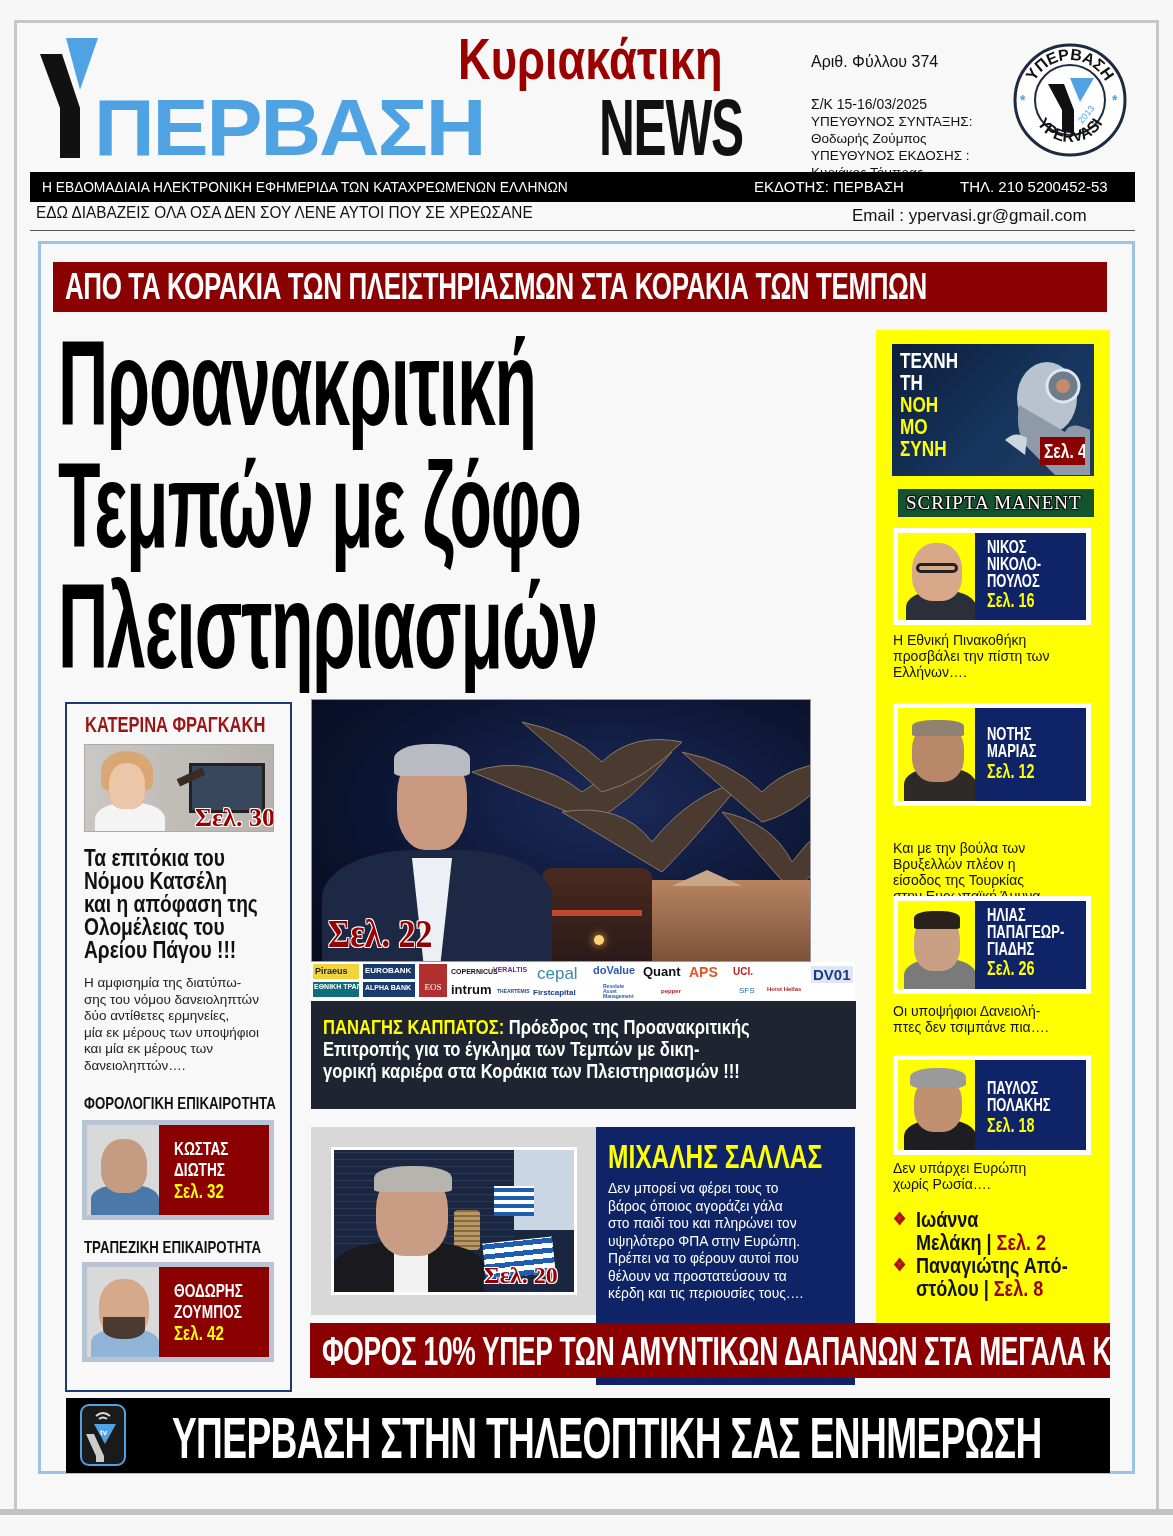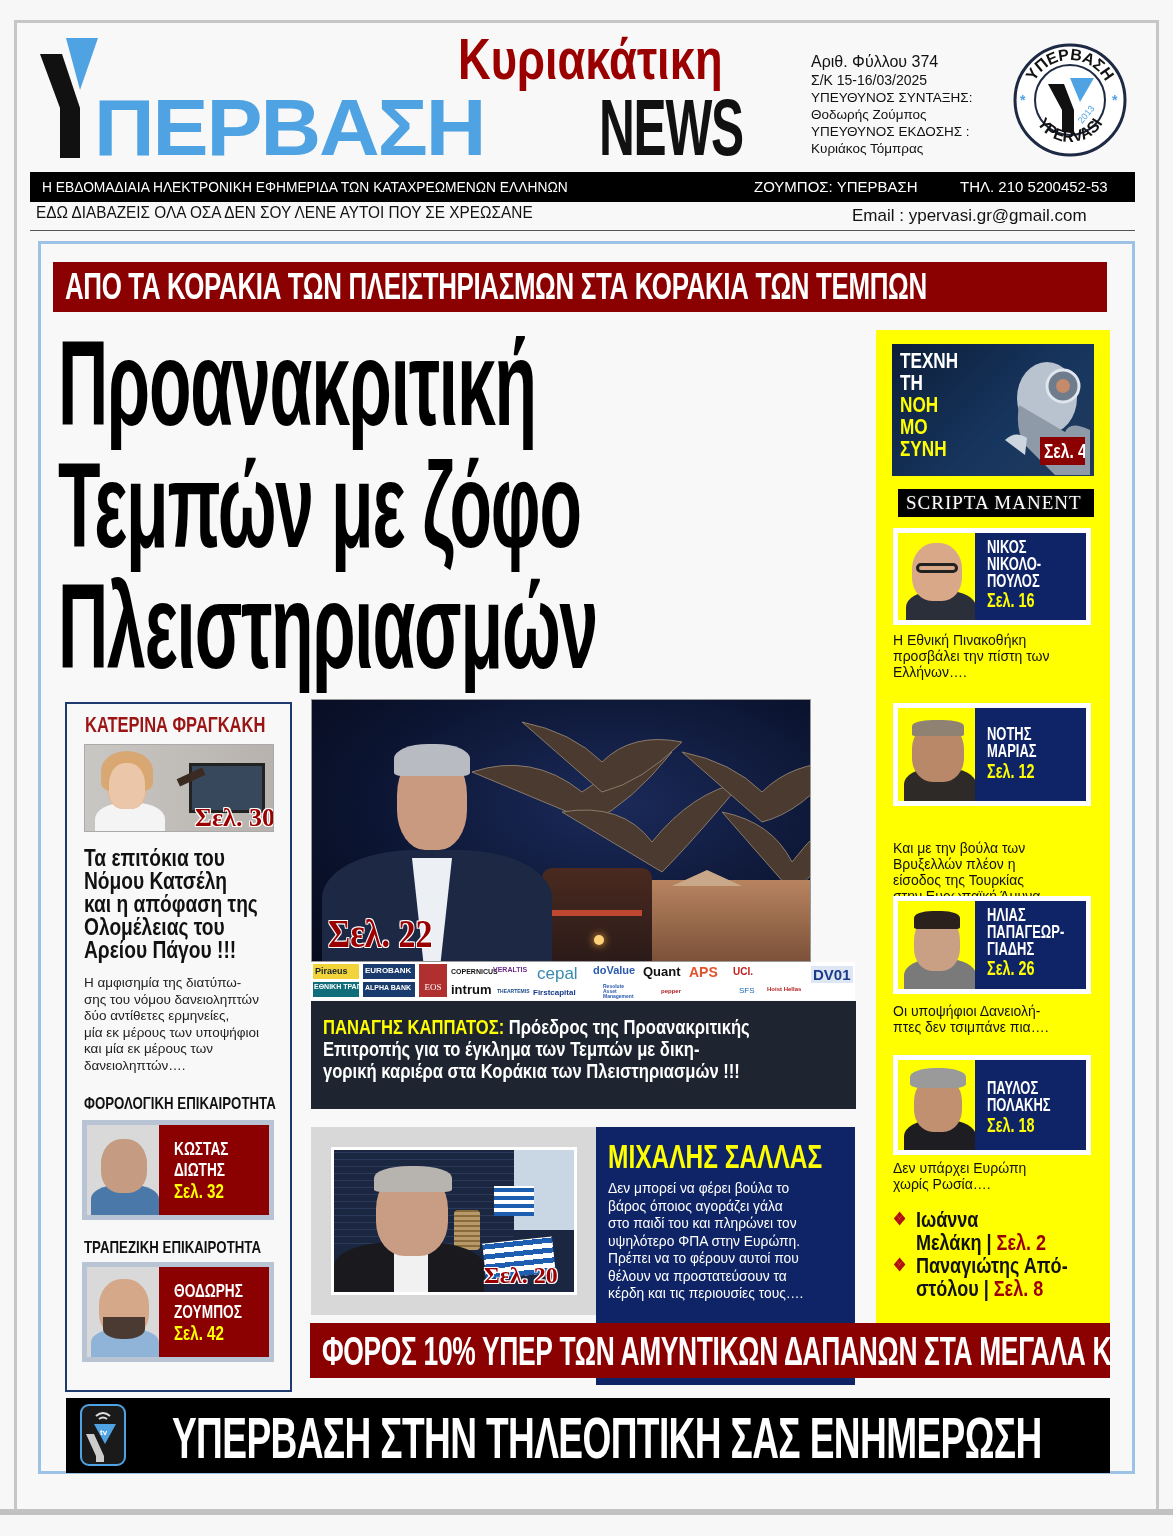--- a/index.html
+++ b/index.html
@@ -8,21 +8,21 @@
   .page-frame { position: absolute; left: 14px; top: 20px; width: 1145px; height: 1495px; border: 3px solid #c6c6c6; background: #f8f8f8; }
   .abs { position: absolute; }
 
   
   .logo-y { left: 40px; top: 38px; width: 58px; height: 120px; }
   .logo-word { left: 94px; top: 88px; font-size: 80px; font-weight: bold; color: #4fa3e3; letter-spacing: -2px; line-height: 1; transform: scaleX(1.05); transform-origin: left top; }
   .logo-news { left: 599px; top: 88px; font-size: 80px; font-weight: bold; color: #111; line-height: 1; transform: scaleX(0.62); transform-origin: left top; letter-spacing: -2px; }
   .logo-kyr { left: 458px; top: 30px; font-size: 58px; font-weight: bold; color: #9b0000; line-height: 1; transform: scaleX(0.78); transform-origin: left top; }
   .issue-box { left: 811px; top: 52px; width: 200px; font-size: 13.5px; line-height: 17px; color: #111; }
   .issue-box div:first-child { font-size: 16px; line-height: 20px; }
-  .issue-box div:nth-child(2) { font-size: 14px; }
+  .issue-box div:nth-child(2) { font-size: 14px; margin-top: 24px; }
   .seal { left: 1012px; top: 42px; width: 116px; height: 116px; }
 
   .black-strip { left: 30px; top: 172px; width: 1105px; height: 30px; background: #000; color: #fff; font-size: 15px; line-height: 30px; }
   .black-strip span { position: absolute; top: 0; white-space: nowrap; }
   .motto { left: 36px; top: 204px; font-size: 16px; color: #111; white-space: nowrap; transform: scaleX(0.96); transform-origin: left top; }
   .email { left: 852px; top: 206px; font-size: 17px; color: #111; white-space: nowrap; }
   .rule { left: 30px; top: 230px; width: 1105px; height: 1px; background: #555; }
 
   
   .content-frame { left: 38px; top: 241px; width: 1097px; height: 1233px; border: 3px solid #9cc3e6; background: #f8f8f8; }
@@ -32,21 +32,21 @@
 
   .headline { left: 58px; font-size: 120px; font-weight: bold; color: #000; line-height: 1; white-space: nowrap; transform: scaleX(0.58); transform-origin: left top; letter-spacing: -2px; }
 
   
   .yellow-col { left: 876px; top: 330px; width: 234px; height: 1005px; background: #ffff00; }
   .ai-box { left: 892px; top: 344px; width: 202px; height: 132px; background: linear-gradient(135deg, #0d1e3a 0%, #17365f 60%, #223a5a 100%); overflow: hidden; }
   .ai-text { left: 900px; top: 350px; font-size: 22px; font-weight: bold; line-height: 22px; transform: scaleX(0.78); transform-origin: left top; }
   .ai-text div { white-space: nowrap; }
   .robot { left: 975px; top: 350px; width: 115px; height: 125px; }
   .sel-red { background: #8b0000; color: #fff; font-weight: bold; }
-  .scripta { left: 898px; top: 489px; width: 196px; height: 28px; background: #000000; }
+  .scripta { left: 898px; top: 489px; width: 196px; height: 28px; background: #14532d; }
   .scripta span { position: absolute; left: 8px; top: 3px; font-family: "Liberation Serif", serif; font-size: 19px; color: #fff; letter-spacing: 1px; text-shadow: -1px -1px 0 #111, 1px -1px 0 #111, -1px 1px 0 #111, 1px 1px 0 #111, 0 0 3px #000; white-space: nowrap; }
 
   .col-card { position: absolute; left: 893px; width: 198px; background: #fff; padding: 5px; }
   .col-card .photo { position: absolute; left: 5px; top: 5px; width: 77px; height: 87px; background: #ffff00; overflow: hidden; }
   .col-card .navy { position: absolute; left: 82px; top: 5px; width: 111px; height: 87px; background: #0e2466; }
   .col-card .navy .nm { position: absolute; left: 12px; top: 6px; color: #fff; font-size: 18px; font-weight: bold; line-height: 17px; transform: scaleX(0.72); transform-origin: left top; white-space: nowrap; }
   .col-card .navy .pg { color: #ffff00; }
   .col-desc { position: absolute; left: 893px; width: 215px; font-size: 14px; line-height: 16px; color: #111; }
 
   .face { position: absolute; border-radius: 45% 45% 40% 40%; }
@@ -128,21 +128,21 @@
   <text font-family="Liberation Sans, sans-serif" font-size="16" font-weight="bold" fill="#111"><textPath href="#botArc" startOffset="50%" text-anchor="middle">YPERVASI</textPath></text>
   <text x="8" y="63" font-size="14" fill="#4fa3e3" font-weight="bold">*</text>
   <text x="100" y="63" font-size="14" fill="#4fa3e3" font-weight="bold">*</text>
   <polygon points="36,42 52,42 62,68 62,90 50,90 50,68" fill="#111"></polygon>
   <polygon points="58,36 82,36 68,60" fill="#4fa3e3"></polygon>
   <text x="70" y="82" font-size="9" fill="#4fa3e3" transform="rotate(-50 70 82)">2013</text>
 </svg>
 
 <div class="abs black-strip">
   <span style="left:12px; transform:scaleX(0.92); transform-origin:left top;">Η ΕΒΔΟΜΑΔΙΑΙΑ ΗΛΕΚΤΡΟΝΙΚΗ ΕΦΗΜΕΡΙΔΑ ΤΩΝ ΚΑΤΑΧΡΕΩΜΕΝΩΝ ΕΛΛΗΝΩΝ</span>
-  <span style="left:724px;">ΖΟΥΜΠΟΣ: ΥΠΕΡΒΑΣΗ</span>
+  <span style="left:724px;">ΕΚΔΟΤΗΣ: ΠΕΡΒΑΣΗ</span>
   <span style="left:930px;">ΤΗΛ. 210 5200452-53</span>
 </div>
 <div class="abs motto">ΕΔΩ ΔΙΑΒΑΖΕΙΣ ΟΛΑ ΟΣΑ ΔΕΝ ΣΟΥ ΛΕΝΕ ΑΥΤΟΙ ΠΟΥ ΣΕ ΧΡΕΩΣΑΝΕ</div>
 <div class="abs email">Email : ypervasi.gr@gmail.com</div>
 <div class="abs rule"></div>
 
 <div class="abs content-frame"></div>
 
 <div class="abs top-banner">
   <span>ΑΠΟ ΤΑ ΚΟΡΑΚΙΑ ΤΩΝ ΠΛΕΙΣΤΗΡΙΑΣΜΩΝ ΣΤΑ ΚΟΡΑΚΙΑ ΤΩΝ ΤΕΜΠΩΝ</span>
@@ -393,21 +393,21 @@
   <div style="position:absolute; left:120px; top:60px; width:26px; height:40px; background:repeating-linear-gradient(0deg,#b89a6a 0 3px,#8a6a3a 3px 5px); border-radius:4px;"></div>
   <div class="body-suit" style="left:0; top:92px; width:150px; height:60px; background:#1a1a1e;"></div>
   <div style="position:absolute; left:60px; top:92px; width:34px; height:56px; background:#f1f1f1;"></div>
   <div class="face" style="left:42px; top:20px; width:72px; height:86px; background:#c99c84;"></div>
   <div style="position:absolute; left:40px; top:16px; width:78px; height:26px; background:#b7b3ae; border-radius:45% 45% 10% 10%;"></div>
   <div class="sel-outline" style="position:absolute; left:150px; top:112px; font-size:24px;">Σελ. 20</div>
 </div>
 <div class="abs sallas-navy"></div>
 <div class="abs sallas-name">ΜΙΧΑΛΗΣ ΣΑΛΛΑΣ</div>
 <div class="abs sallas-text">
-  <div>Δεν μπορεί να φέρει βούλα το</div>
+  <div>Δεν μπορεί να φέρει τους το</div>
   <div>βάρος όποιος αγοράζει γάλα</div>
   <div>στο παιδί του και πληρώνει τον</div>
   <div>υψηλότερο ΦΠΑ στην Ευρώπη.</div>
   <div>Πρέπει να το φέρουν αυτοί που</div>
   <div>θέλουν να προστατεύσουν τα</div>
   <div>κέρδη και τις περιουσίες τους….</div>
 </div>
 
 <div class="abs foros">
   <span>ΦΟΡΟΣ 10% ΥΠΕΡ ΤΩΝ ΑΜΥΝΤΙΚΩΝ ΔΑΠΑΝΩΝ ΣΤΑ ΜΕΓΑΛΑ ΚΕΡΔΗ</span>

